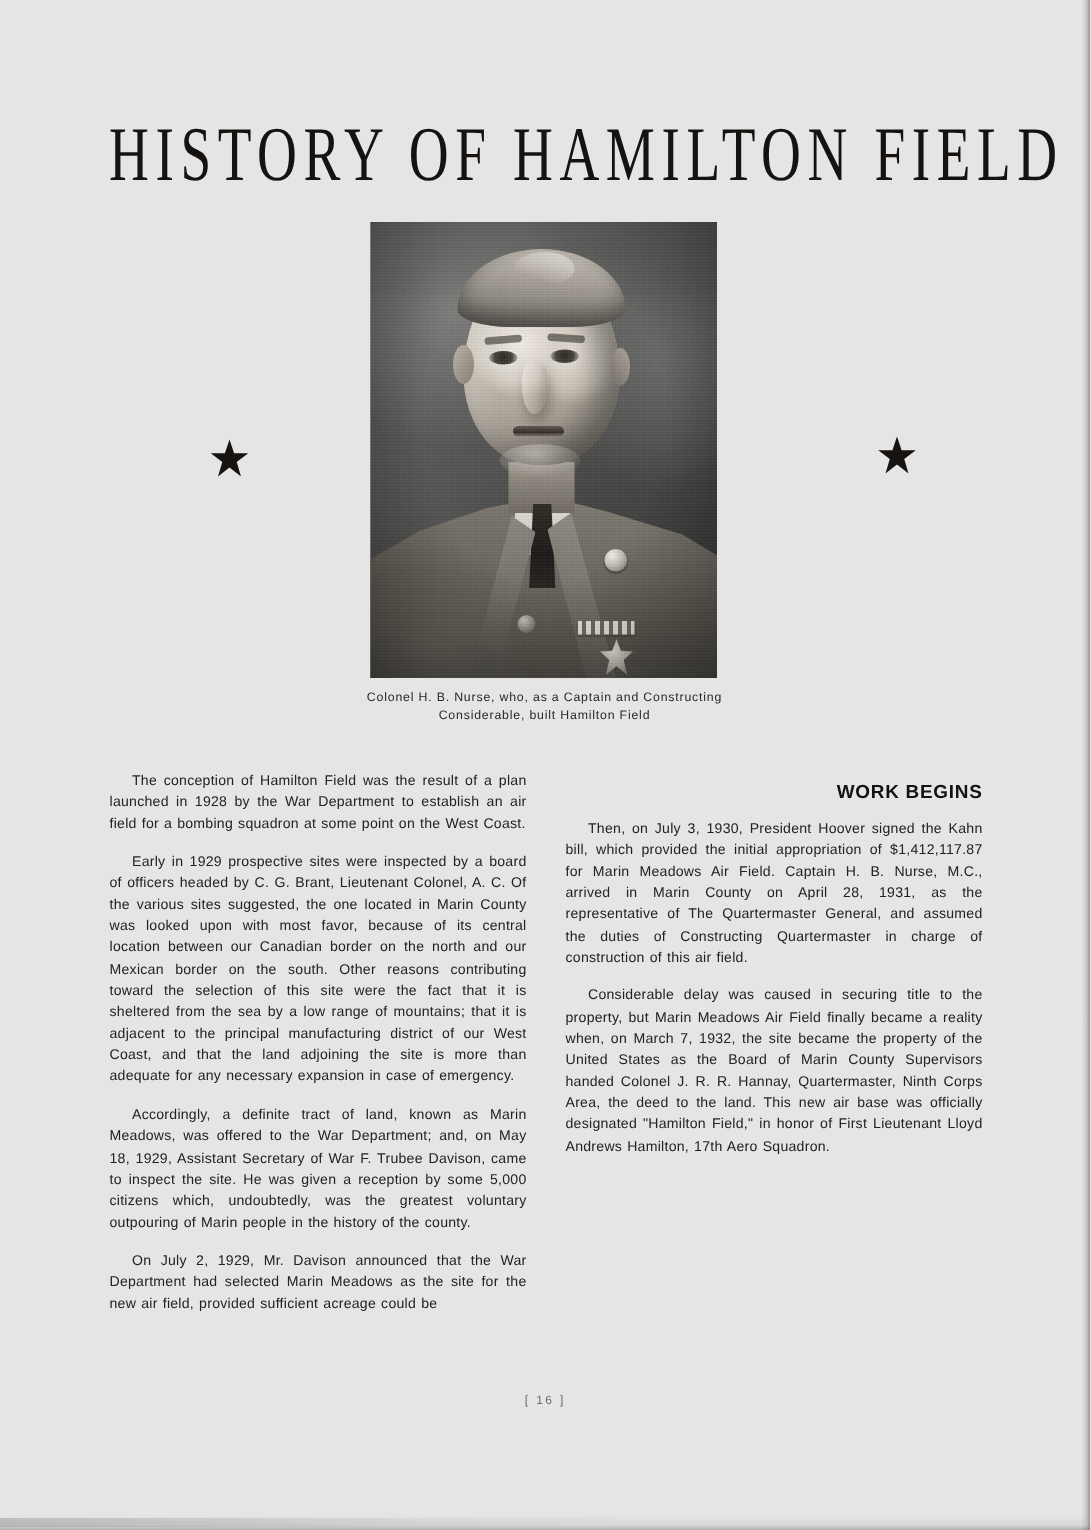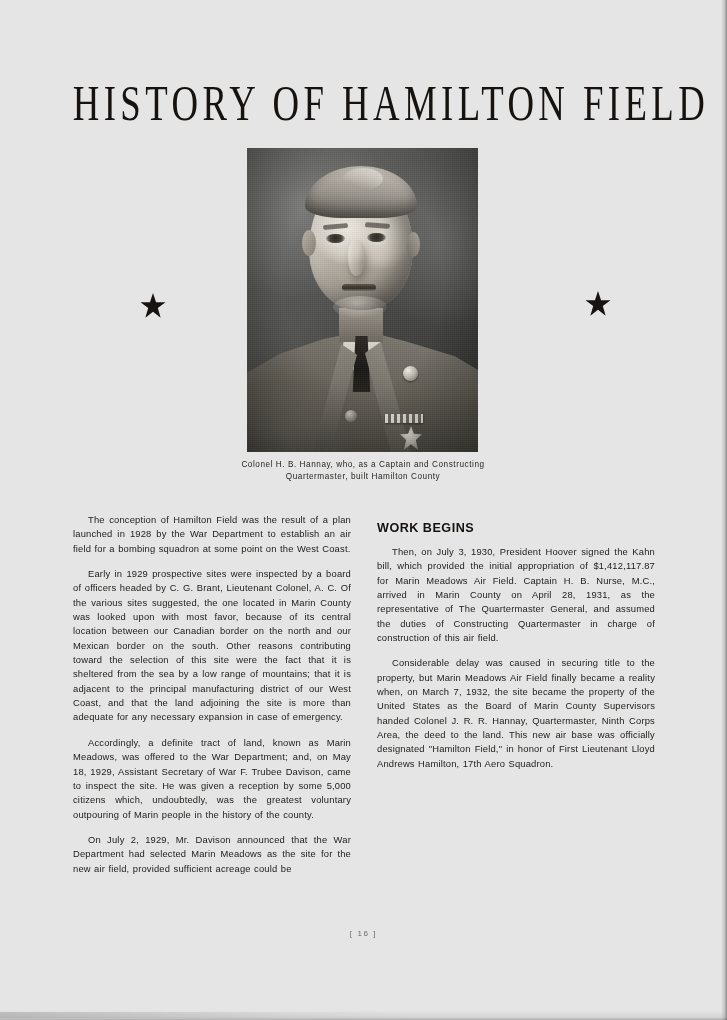--- a/index.html
+++ b/index.html
@@ -277,21 +277,21 @@
     letter-spacing: 0.18px;
     color: #24211e;
     text-align: justify;
     text-justify: inter-word;
     text-indent: 15px;
     word-spacing: 0.6px;
   }
   .col p.no-indent { text-indent: 0; }
   .section-head {
     margin: 8px 0 10px 0;
-    text-align: left;
+    text-align: right;
     font-size: 12.6px;
     font-weight: bold;
     letter-spacing: 0.5px;
     color: #15120f;
   }
 
   
   .folio {
     position: absolute;
     left: 0; top: 929px;
@@ -334,22 +334,22 @@
     <div class="ph-eye-l"></div>
     <div class="ph-eye-r"></div>
     <div class="ph-nose"></div>
     <div class="ph-mouth"></div>
     <div class="ph-chin"></div>
     <div class="grain"></div>
     <div class="vignette"></div>
   </div>
 
   <div class="caption">
-    <span>Colonel H. B. Hannay, who, as a Captain and Constructing</span><br>
-    <span>Quartermaster, built Hamilton County</span>
+    <span>Colonel H. B. Nurse, who, as a Captain and Constructing</span><br>
+    <span>Considerable, built Hamilton Field</span>
   </div>
 
   <div class="columns">
 
     <div class="col">
       <p>The conception of Hamilton Field was the result of a plan launched in 1928 by the War Department to establish an air field for a bombing squadron at some point on the West Coast.</p>
       <p>Early in 1929 prospective sites were inspected by a board of officers headed by C. G. Brant, Lieutenant Colonel, A. C.  Of the various sites suggested, the one located in Marin County was looked upon with most favor, because of its central location between our Canadian border on the north and our Mexican border on the south.  Other reasons contributing toward the selection of this site were the fact that it is sheltered from the sea by a low range of mountains; that it is adjacent to the principal manufacturing district of our West Coast, and that the land adjoining the site is more than adequate for any necessary expansion in case of emergency.</p>
       <p>Accordingly, a definite tract of land, known as Marin Meadows, was offered to the War Department; and, on May 18, 1929, Assistant Secretary of War F. Trubee Davison, came to inspect the site.  He was given a reception by some 5,000 citizens which, undoubtedly, was the greatest voluntary outpouring of Marin people in the history of the county.</p>
       <p>On July 2, 1929, Mr. Davison announced that the War Department had selected Marin Meadows as the site for the new air field, provided sufficient acreage could be</p>
     </div>

